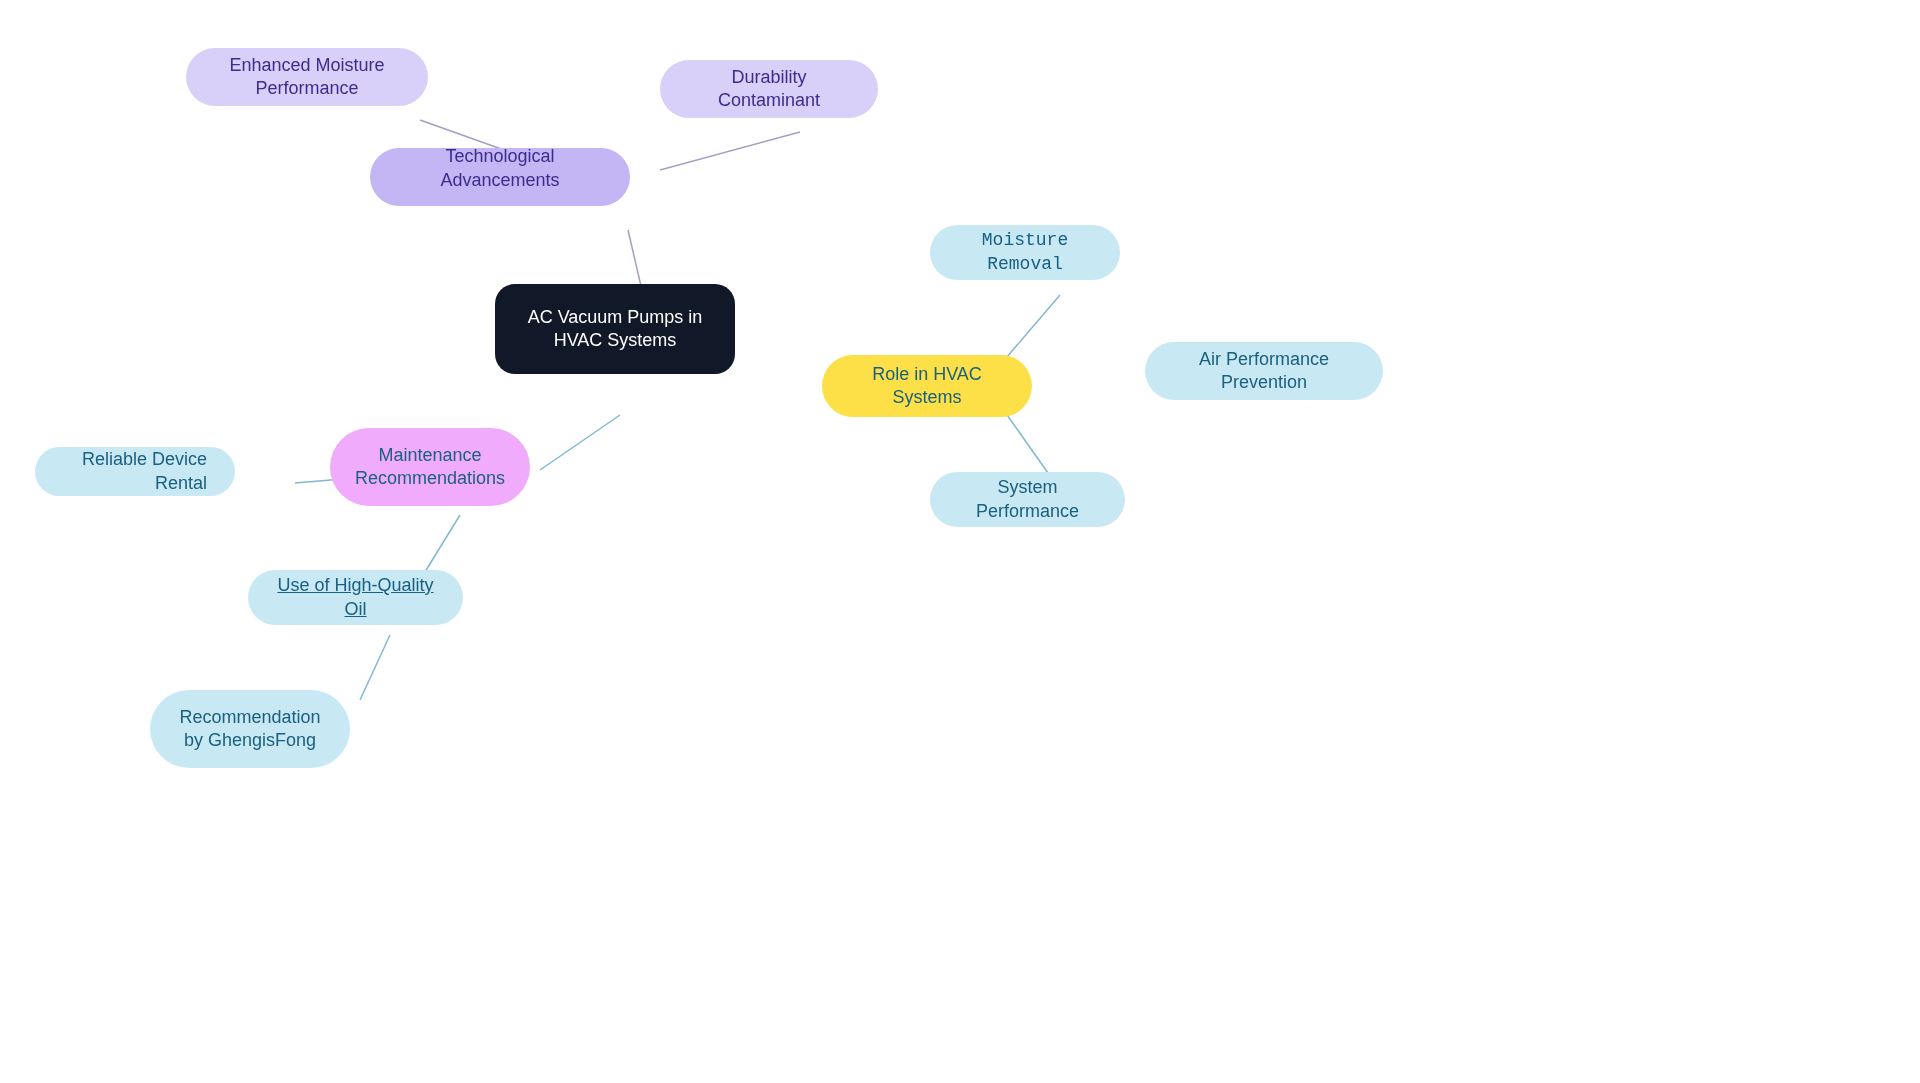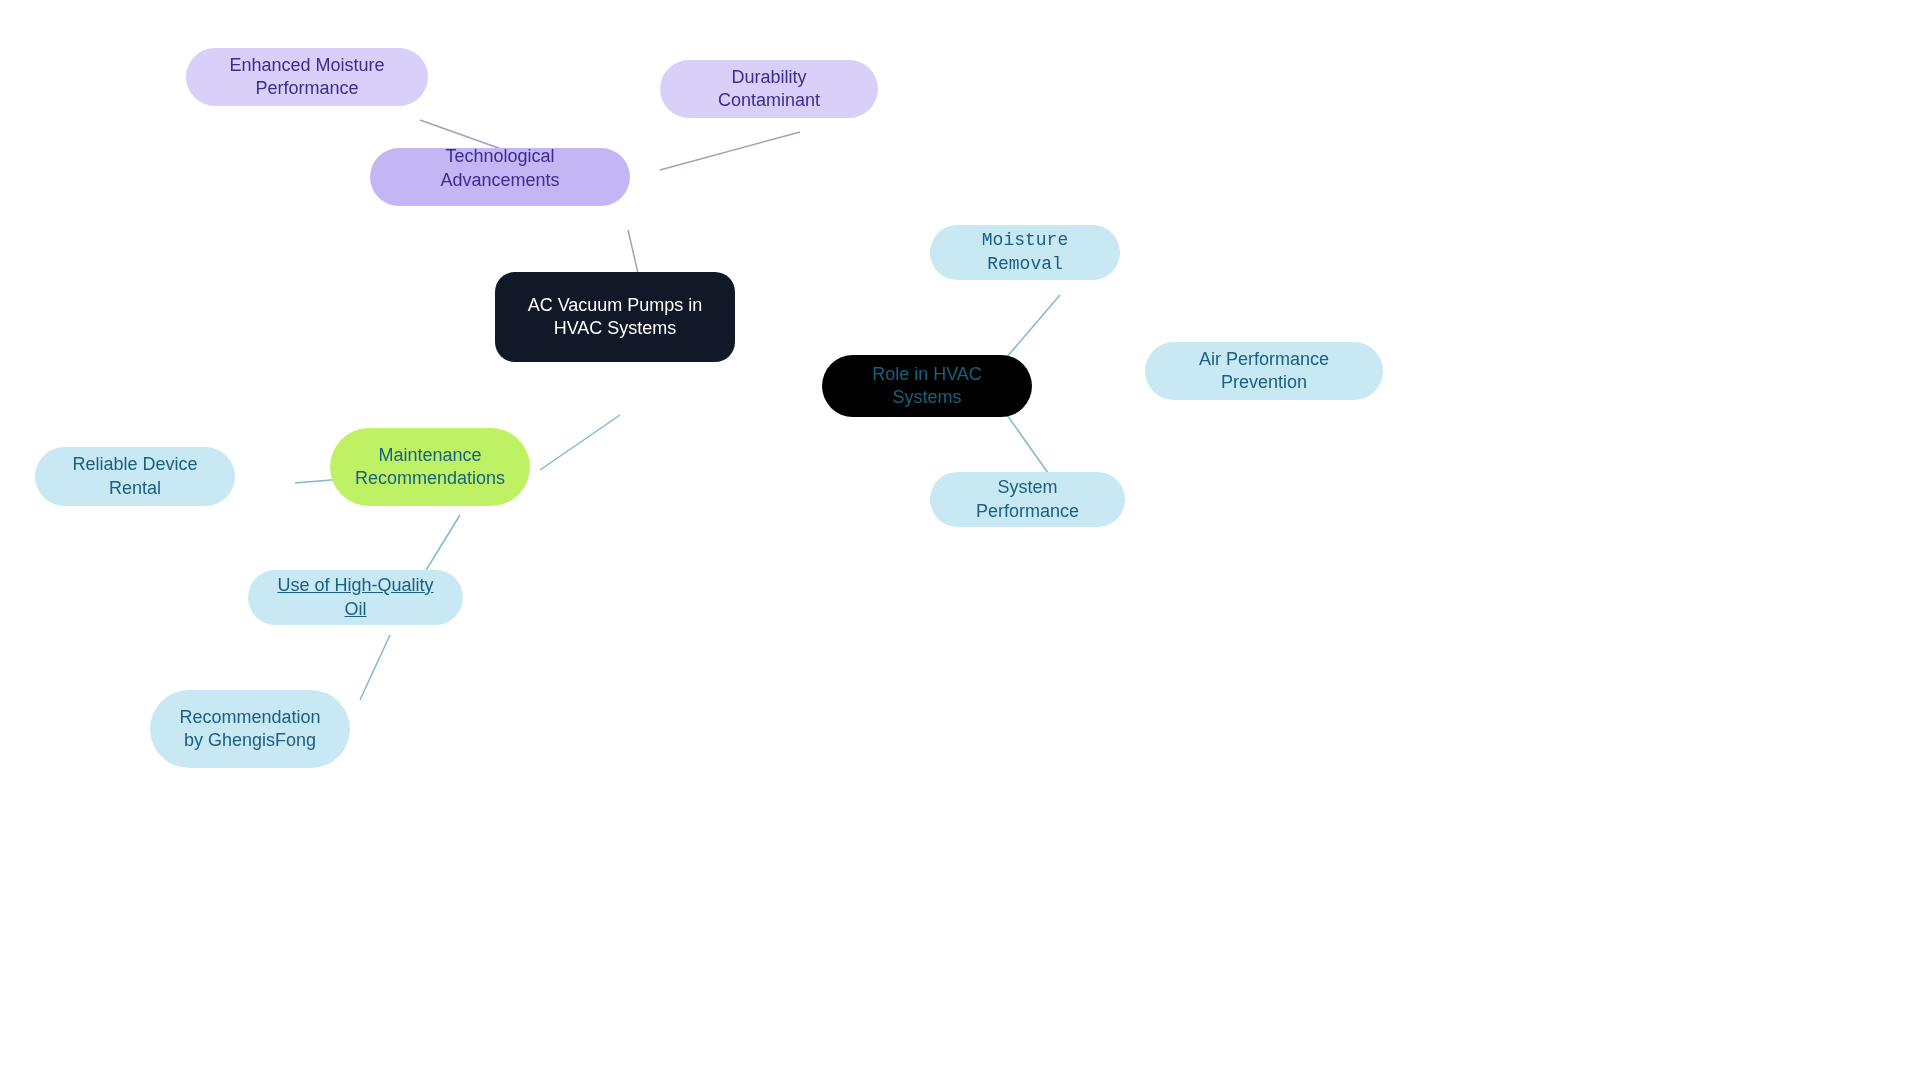--- a/index.html
+++ b/index.html
@@ -45,30 +45,30 @@
     .node-purple {
       background: #c4b5f4;
       color: #3b2d8f;
     }
     .node-purple-child {
       background: #d8d0f8;
       color: #3b2d8f;
     }
     
     .node-blue {
-      background: #000000;
+      background: #fde047;
       color: #1a6080;
     }
     .node-blue-child {
       background: #c8e8f4;
       color: #1a6080;
     }
     
     .node-teal {
-      background: #bef264;
+      background: #f0abfc;
       color: #1a6080;
     }
     .node-teal-child {
       background: #c8e8f4;
       color: #1a6080;
     }
   </style>
 </head>
 <body>
 
@@ -90,21 +90,21 @@
 
   <line x1="620" y1="415" x2="540" y2="470" stroke="#80b8d0" stroke-width="1.5"></line>
 
   <line x1="390" y1="475" x2="295" y2="483" stroke="#80b8d0" stroke-width="1.5"></line>
 
   <line x1="460" y1="515" x2="420" y2="580" stroke="#80b8d0" stroke-width="1.5"></line>
 
   <line x1="390" y1="635" x2="360" y2="700" stroke="#80b8d0" stroke-width="1.5"></line>
 </svg>
 
-<div class="node node-center" style="left: 495px; top: 272px; align-items: center;">
+<div class="node node-center" style="left: 495px; top: 284px; align-items: center;">
   <span class="node-label">AC Vacuum Pumps in HVAC Systems</span>
 </div>
 
 <div class="node node-purple" style="left: 370px; top: 148px; width: 260px; height: 58px; align-items: flex-end;">
   <span class="node-label">Technological Advancements</span>
 </div>
 
 <div class="node node-purple-child" style="left: 186px; top: 48px; width: 242px; height: 58px;">
   <span class="node-label">Enhanced Moisture Performance</span>
 </div>
@@ -126,21 +126,21 @@
 </div>
 
 <div class="node node-blue-child" style="left: 930px; top: 472px; width: 195px; height: 55px;">
   <span class="node-label">System Performance</span>
 </div>
 
 <div class="node node-teal" style="left: 330px; top: 428px; width: 200px; height: 78px;">
   <span class="node-label">Maintenance Recommendations</span>
 </div>
 
-<div class="node node-teal-child" style="left: 35px; top: 447px; width: 200px; height: 59px;">
+<div class="node node-teal-child" style="left: 35px; top: 447px; width: 200px; height: 49px; text-align: right;">
   <span class="node-label">Reliable Device Rental</span>
 </div>
 
 <div class="node node-teal-child" style="left: 248px; top: 570px; width: 215px; height: 55px; text-decoration: underline;">
   <span class="node-label">Use of High-Quality Oil</span>
 </div>
 
 <div class="node node-teal-child" style="left: 150px; top: 690px; width: 200px; height: 78px;">
   <span class="node-label">Recommendation by GhengisFong</span>
 </div>

